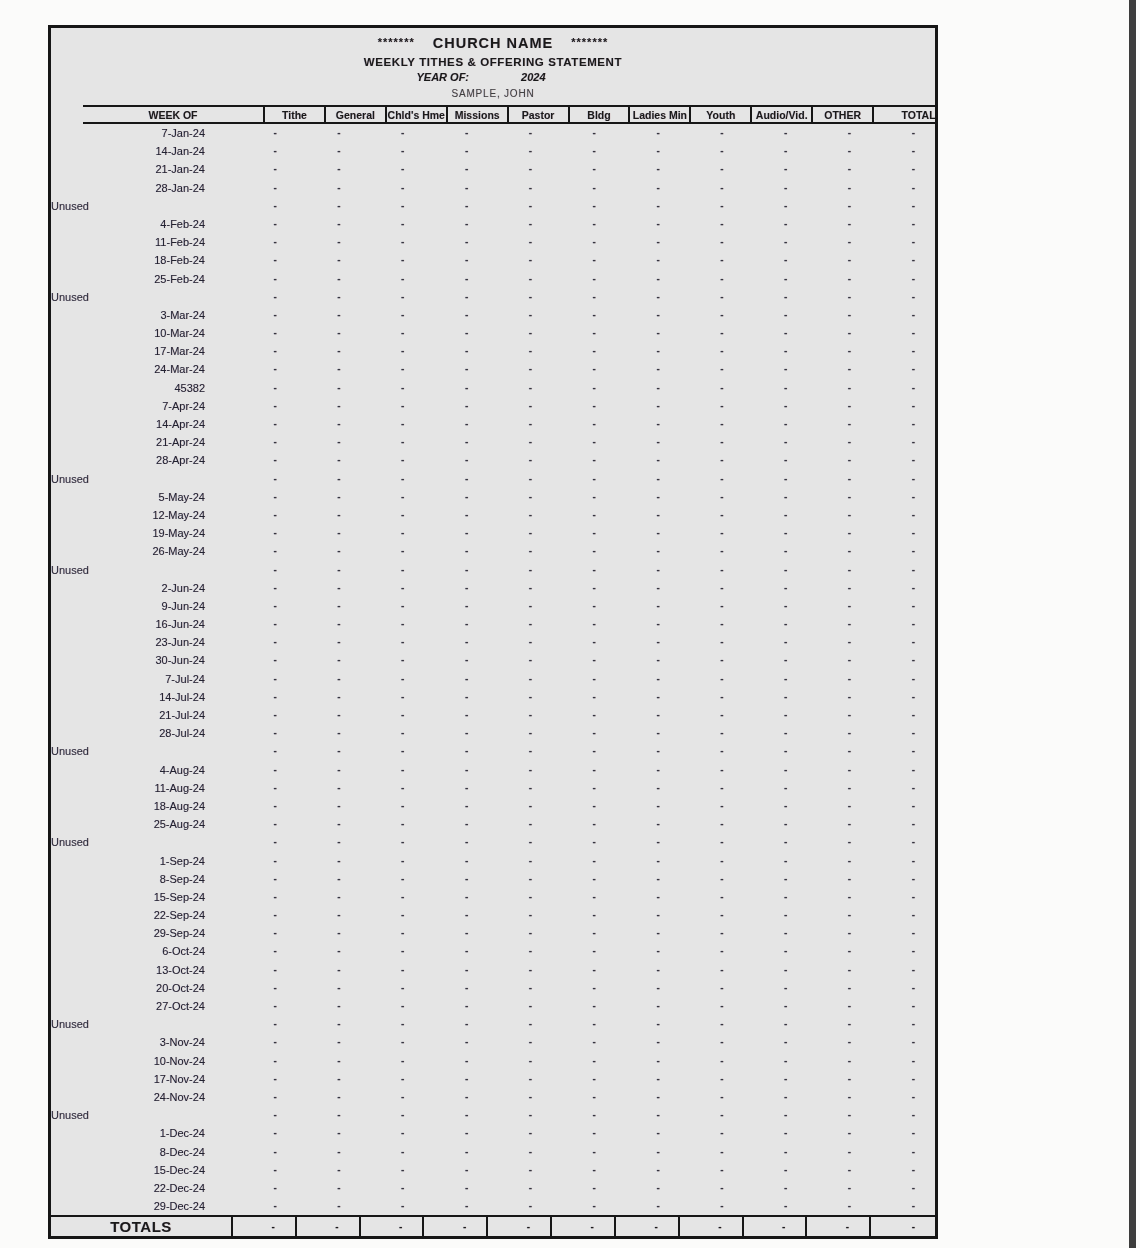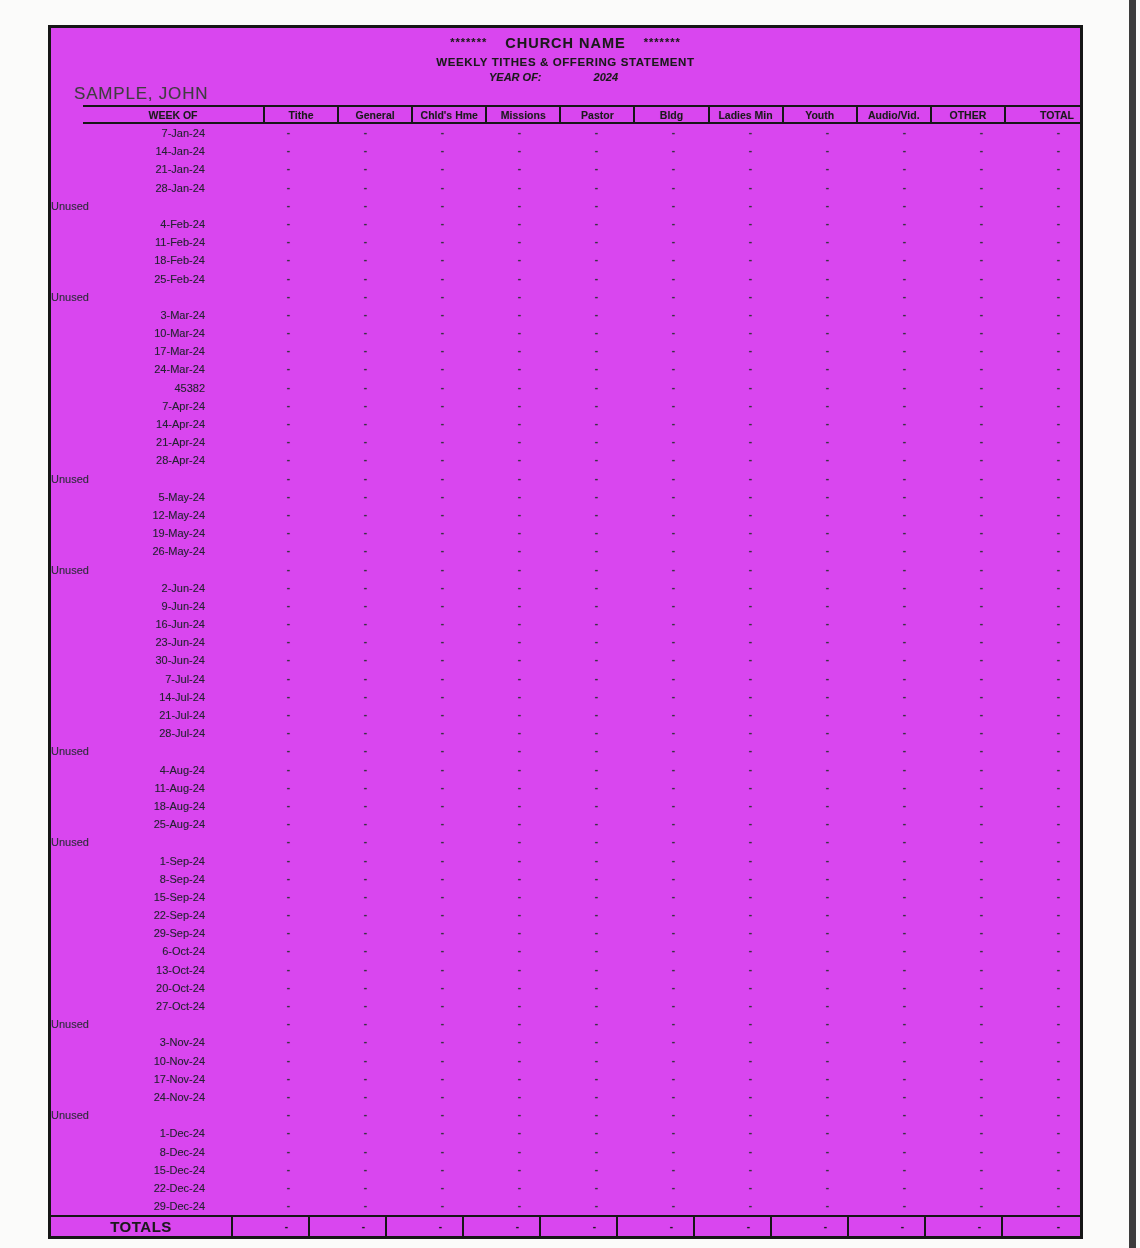--- a/index.html
+++ b/index.html
@@ -15,23 +15,23 @@
 
   
   .scan-edge {
     position: absolute; left: 1129px; top: 0; width: 7px; height: 1248px;
     background: #3c3c3c;
   }
 
   
   .frame {
     position: absolute; left: 48px; top: 25px;
-    width: 1035px; box-sizing: border-box;
+    width: 890px; box-sizing: border-box;
     border: 3px solid #161616;
-    background: #d946ef;
+    background: #e5e5e5;
     color: #1a1a1a;
   }
   .frame * { text-shadow: 0.5px 0.3px 0 rgba(150,40,40,0.16), -0.5px -0.3px 0 rgba(40,50,160,0.16); }
 
   
   .title-block { height: 77px; padding-top: 5px; box-sizing: border-box; }
   .t1 {
     text-align: center; font-weight: bold; font-size: 14.5px;
     letter-spacing: 1px; line-height: 20px; white-space: nowrap;
   }
@@ -40,22 +40,22 @@
     text-align: center; font-weight: bold; font-size: 11.5px;
     letter-spacing: 0.6px; line-height: 16px;
   }
   .t3 {
     display: flex; justify-content: center; gap: 52px;
     font-weight: bold; font-size: 11px; line-height: 15px;
     transform: translateX(-12px);
     font-style: italic;
   }
   .t4 {
-    font-size: 17px; letter-spacing: 0.8px;
-    color: #3f3f3f; line-height: 17px; padding-left: 23px;
+    text-align: center; font-size: 10px; letter-spacing: 0.8px;
+    color: #3f3f3f; line-height: 17px;
   }
 
   
   .grid-cols {
     display: grid;
     grid-template-columns: 182px repeat(11, 1fr);
   }
 
   
   .header-row {

